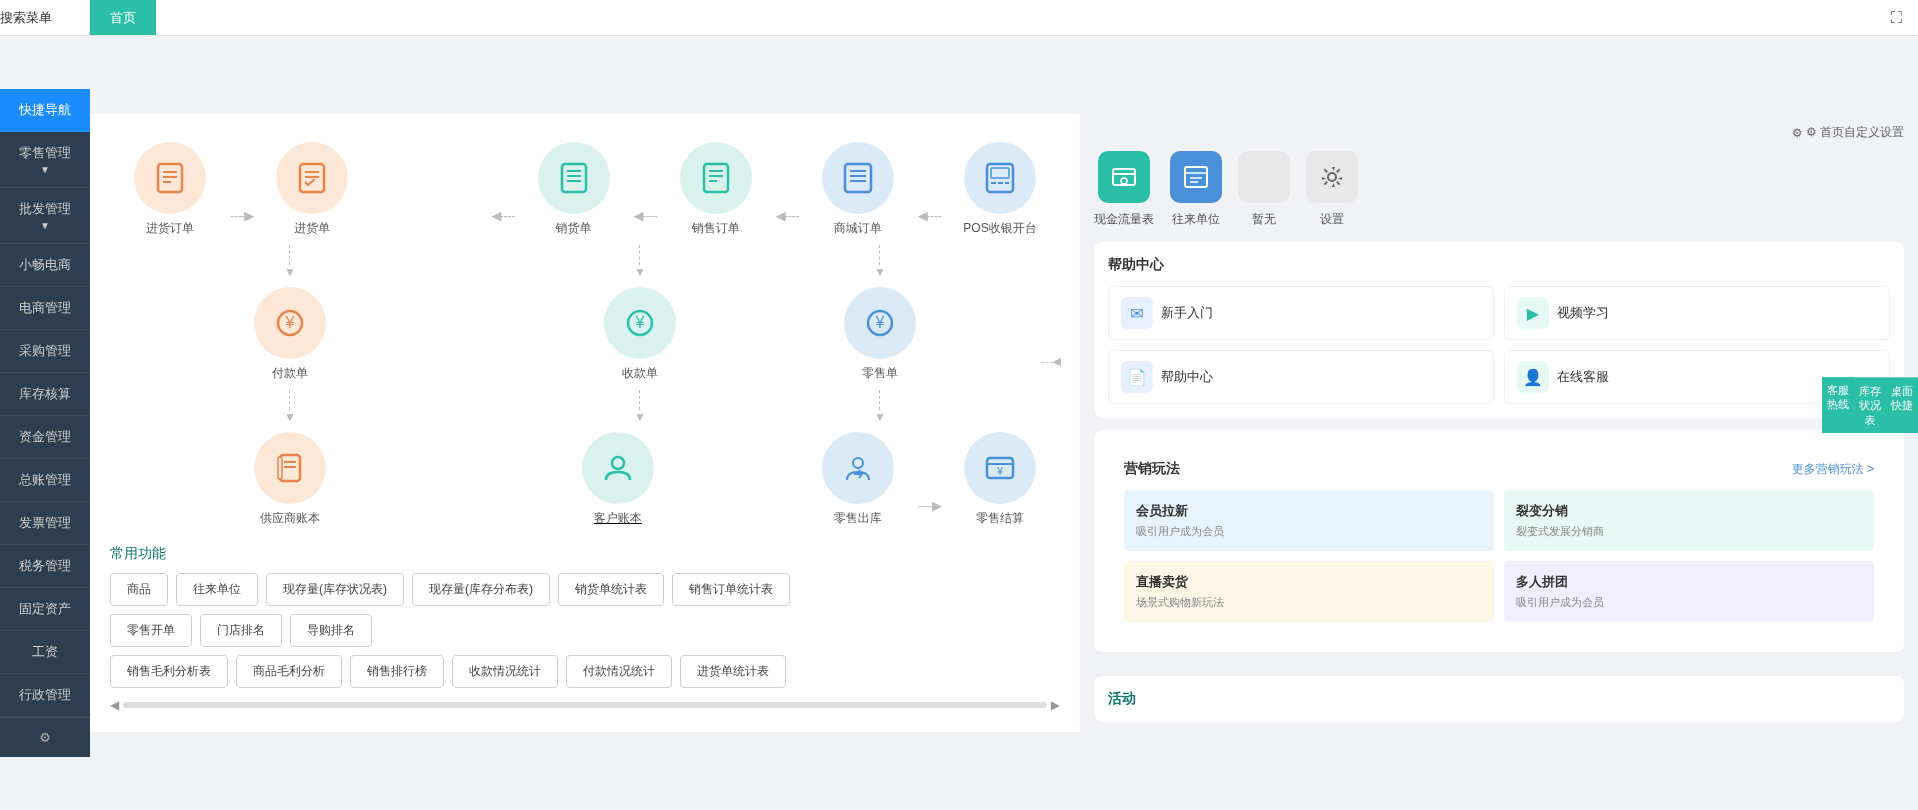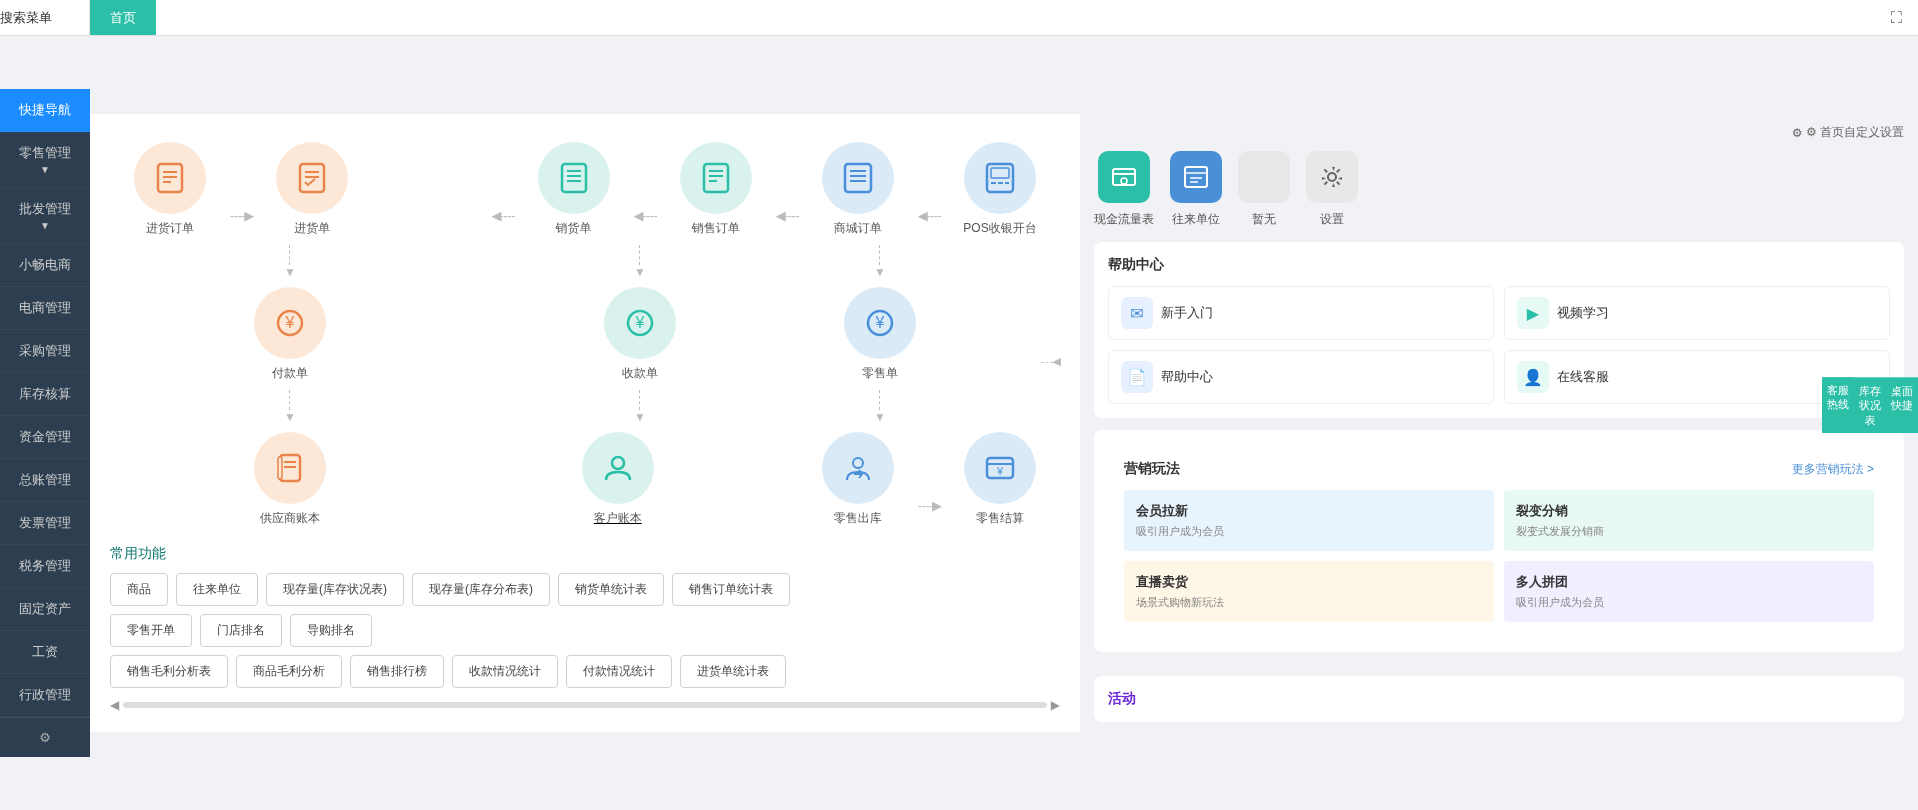--- a/index.html
+++ b/index.html
@@ -61,21 +61,21 @@
     .marketing-item { padding: 12px; border-radius: 4px; cursor: pointer; }
     .marketing-item.light-blue { background: #e8f4fd; }
     .marketing-item.light-green { background: #e8f9f5; }
     .marketing-item.light-yellow { background: #fef6e6; }
     .marketing-item.light-purple { background: #f0eeff; }
     .marketing-item-title { font-size: 13px; font-weight: bold; color: #333; margin-bottom: 4px; }
     .marketing-item-desc { font-size: 11px; color: #888; }
 
     
     .activity-section { background: #fff; border-radius: 8px; padding: 14px; }
-    .activity-title { font-size: 14px; font-weight: bold; color: #6d28d9; }
+    .activity-title { font-size: 14px; font-weight: bold; color: #0f766e; }
 
     
     .flow-diagram { position: relative; }
     .flow-circle { width: 72px; height: 72px; border-radius: 50%; display: flex; align-items: center; justify-content: center; font-size: 26px; margin-bottom: 6px; }
     .flow-circle.orange { background: #fde8d8; color: #e8834a; }
     .flow-circle.teal { background: #d9f2ed; color: #2cbfa8; }
     .flow-circle.blue { background: #daeaf7; color: #4a90d9; }
     .flow-label { font-size: 12px; color: #555; text-align: center; }
 
     

